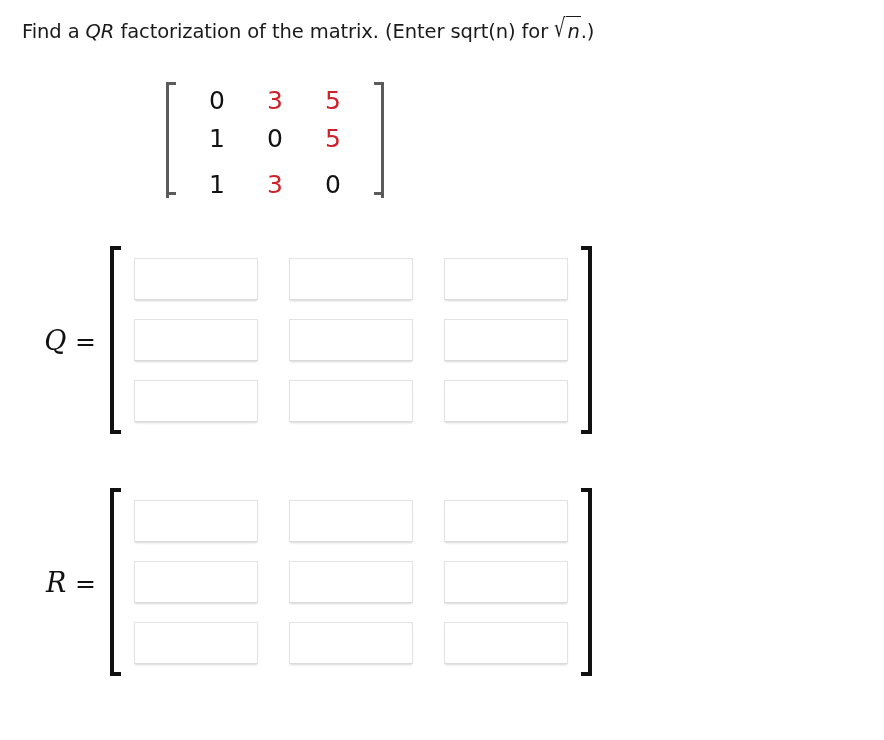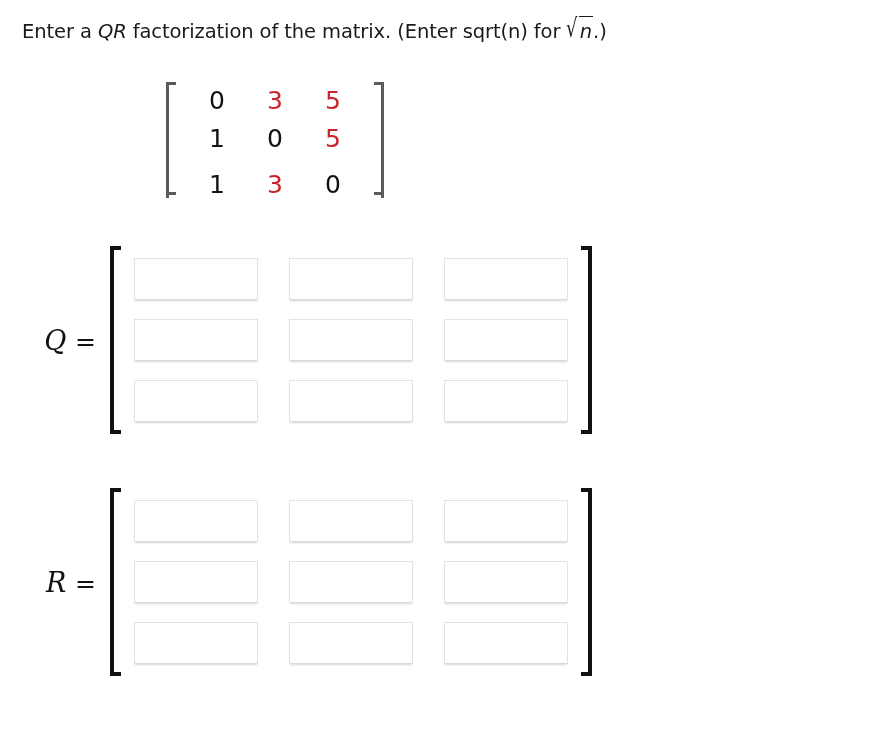--- a/index.html
+++ b/index.html
@@ -185,21 +185,21 @@
     font-size: 15px;
     color: #111111;
     padding: 4px 6px;
     outline: none;
     border-radius: 0;
   }
 </style>
 </head>
 <body>
 
-<div id="prompt"><span>Enter a </span><span class="ital">QR</span><span> factorization of the matrix. (Enter sqrt(n) for </span><span class="radical"><span class="rsign">√</span><span class="rbody">n</span></span><span>.)</span></div>
+<div id="prompt"><span>Find a </span><span class="ital">QR</span><span> factorization of the matrix. (Enter sqrt(n) for </span><span class="radical"><span class="rsign">√</span><span class="rbody">n</span></span><span>.)</span></div>
 
 <div id="given-matrix">
   <div class="mbracket left"></div>
   <table>
     <tbody>
       <tr>
         <td class="r1 num-black">0</td>
         <td class="r1 num-red">3</td>
         <td class="r1 num-red">5</td>
       </tr>

